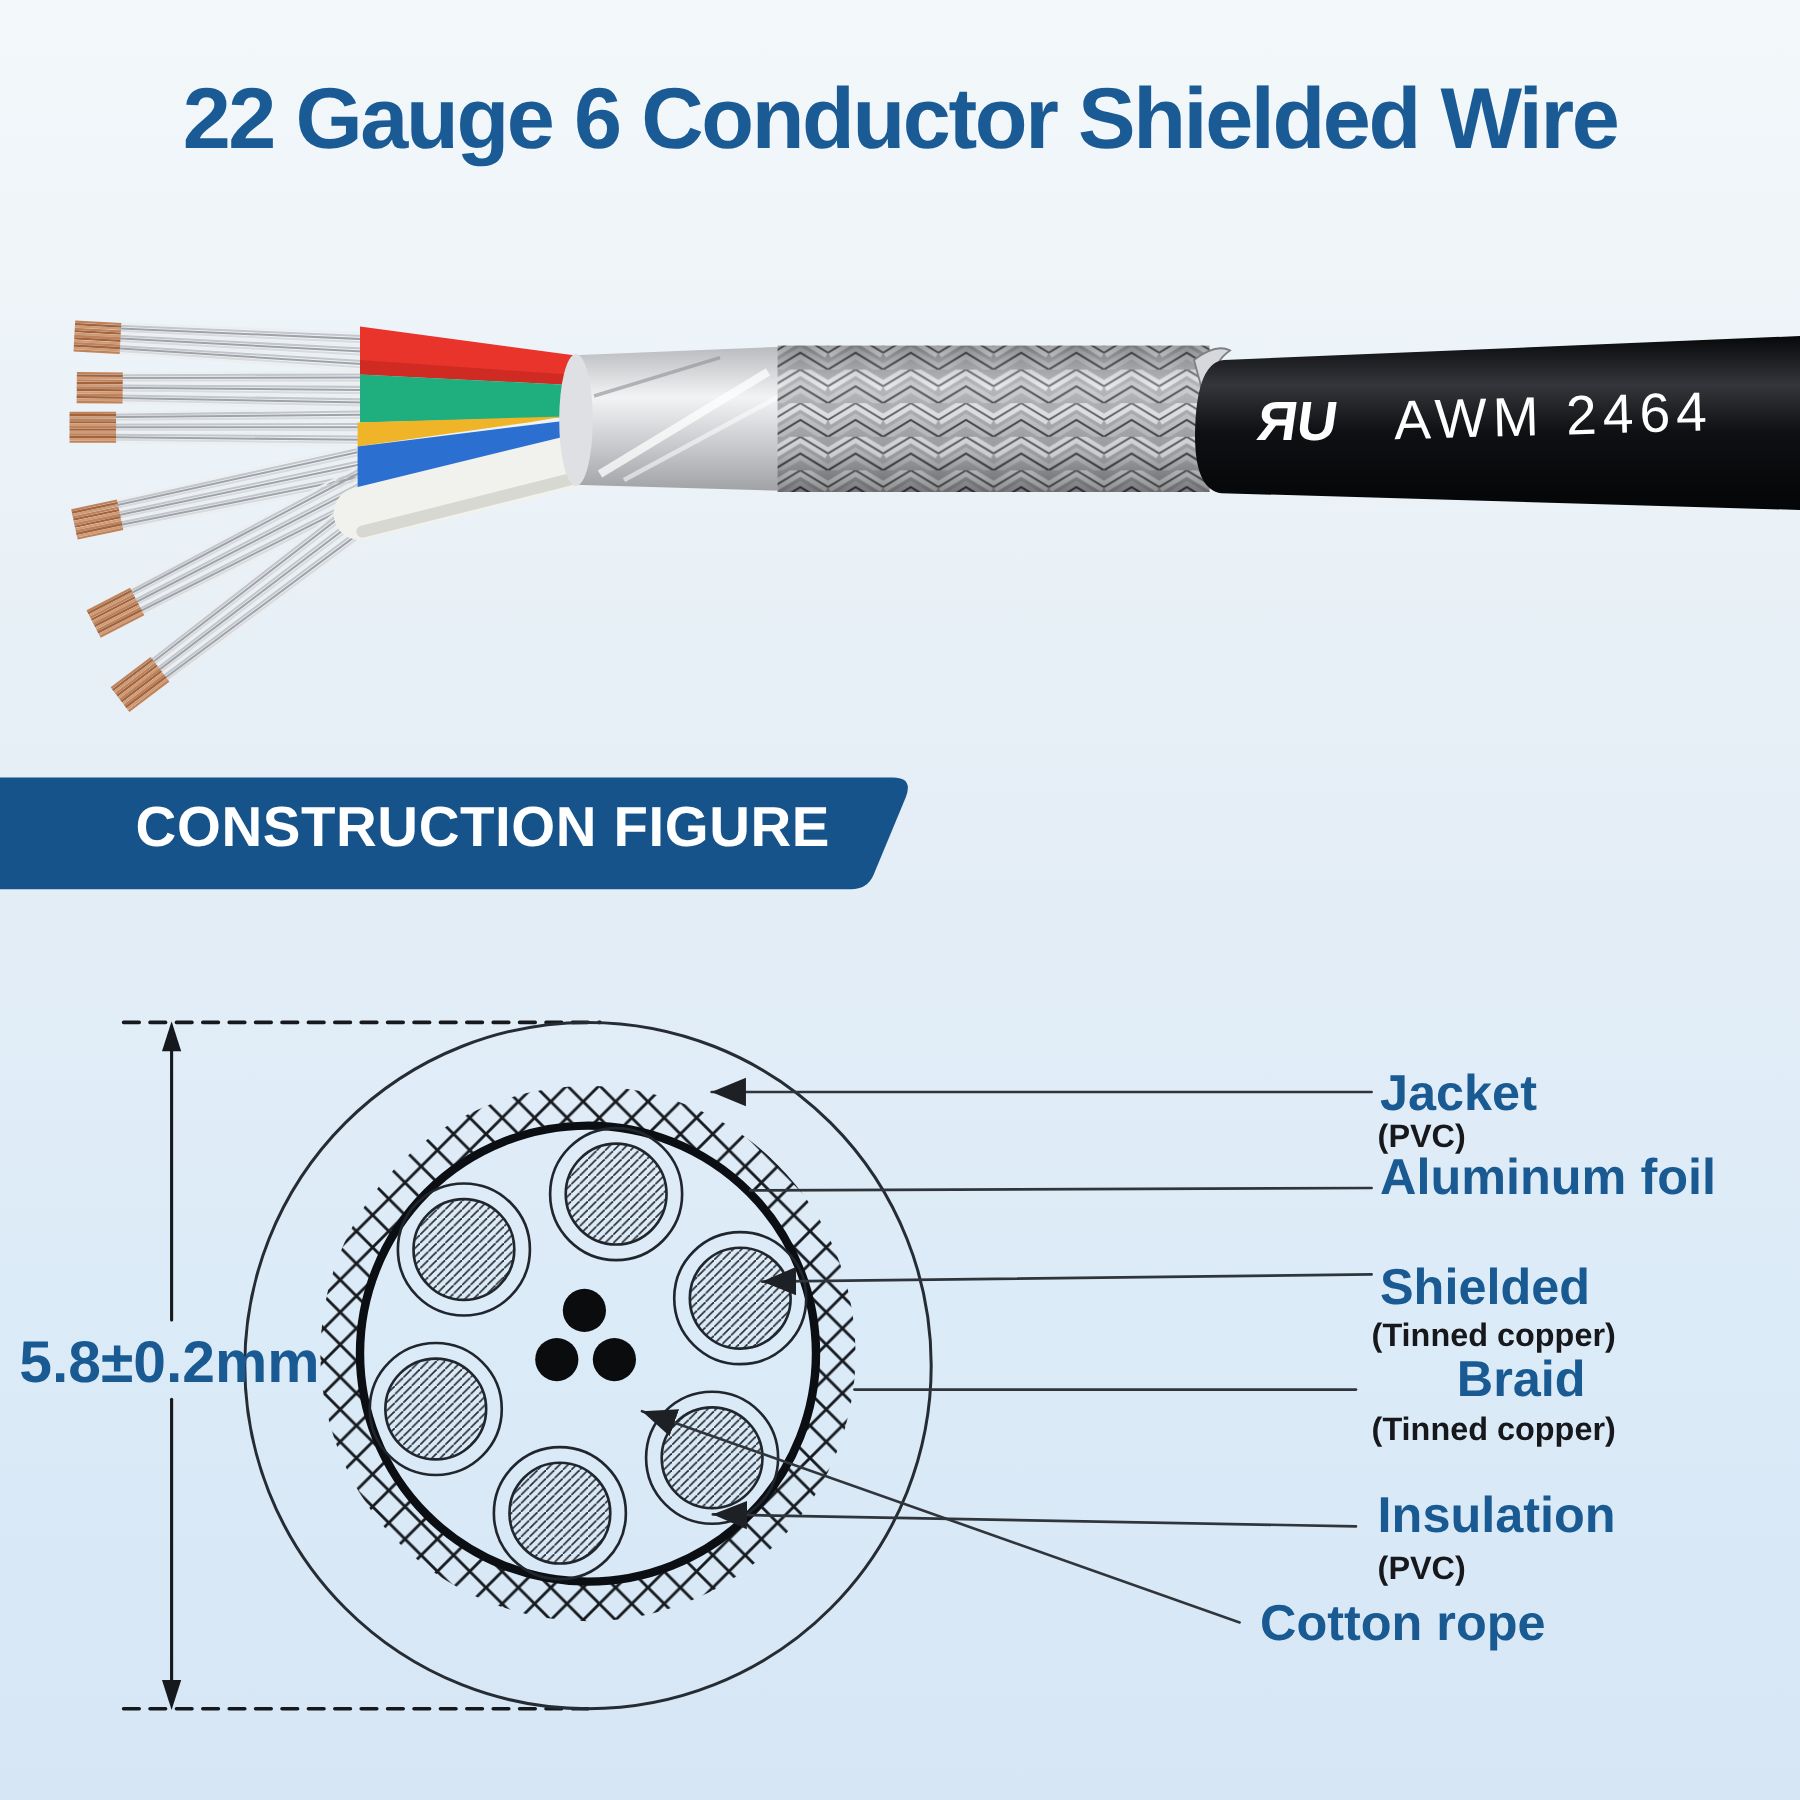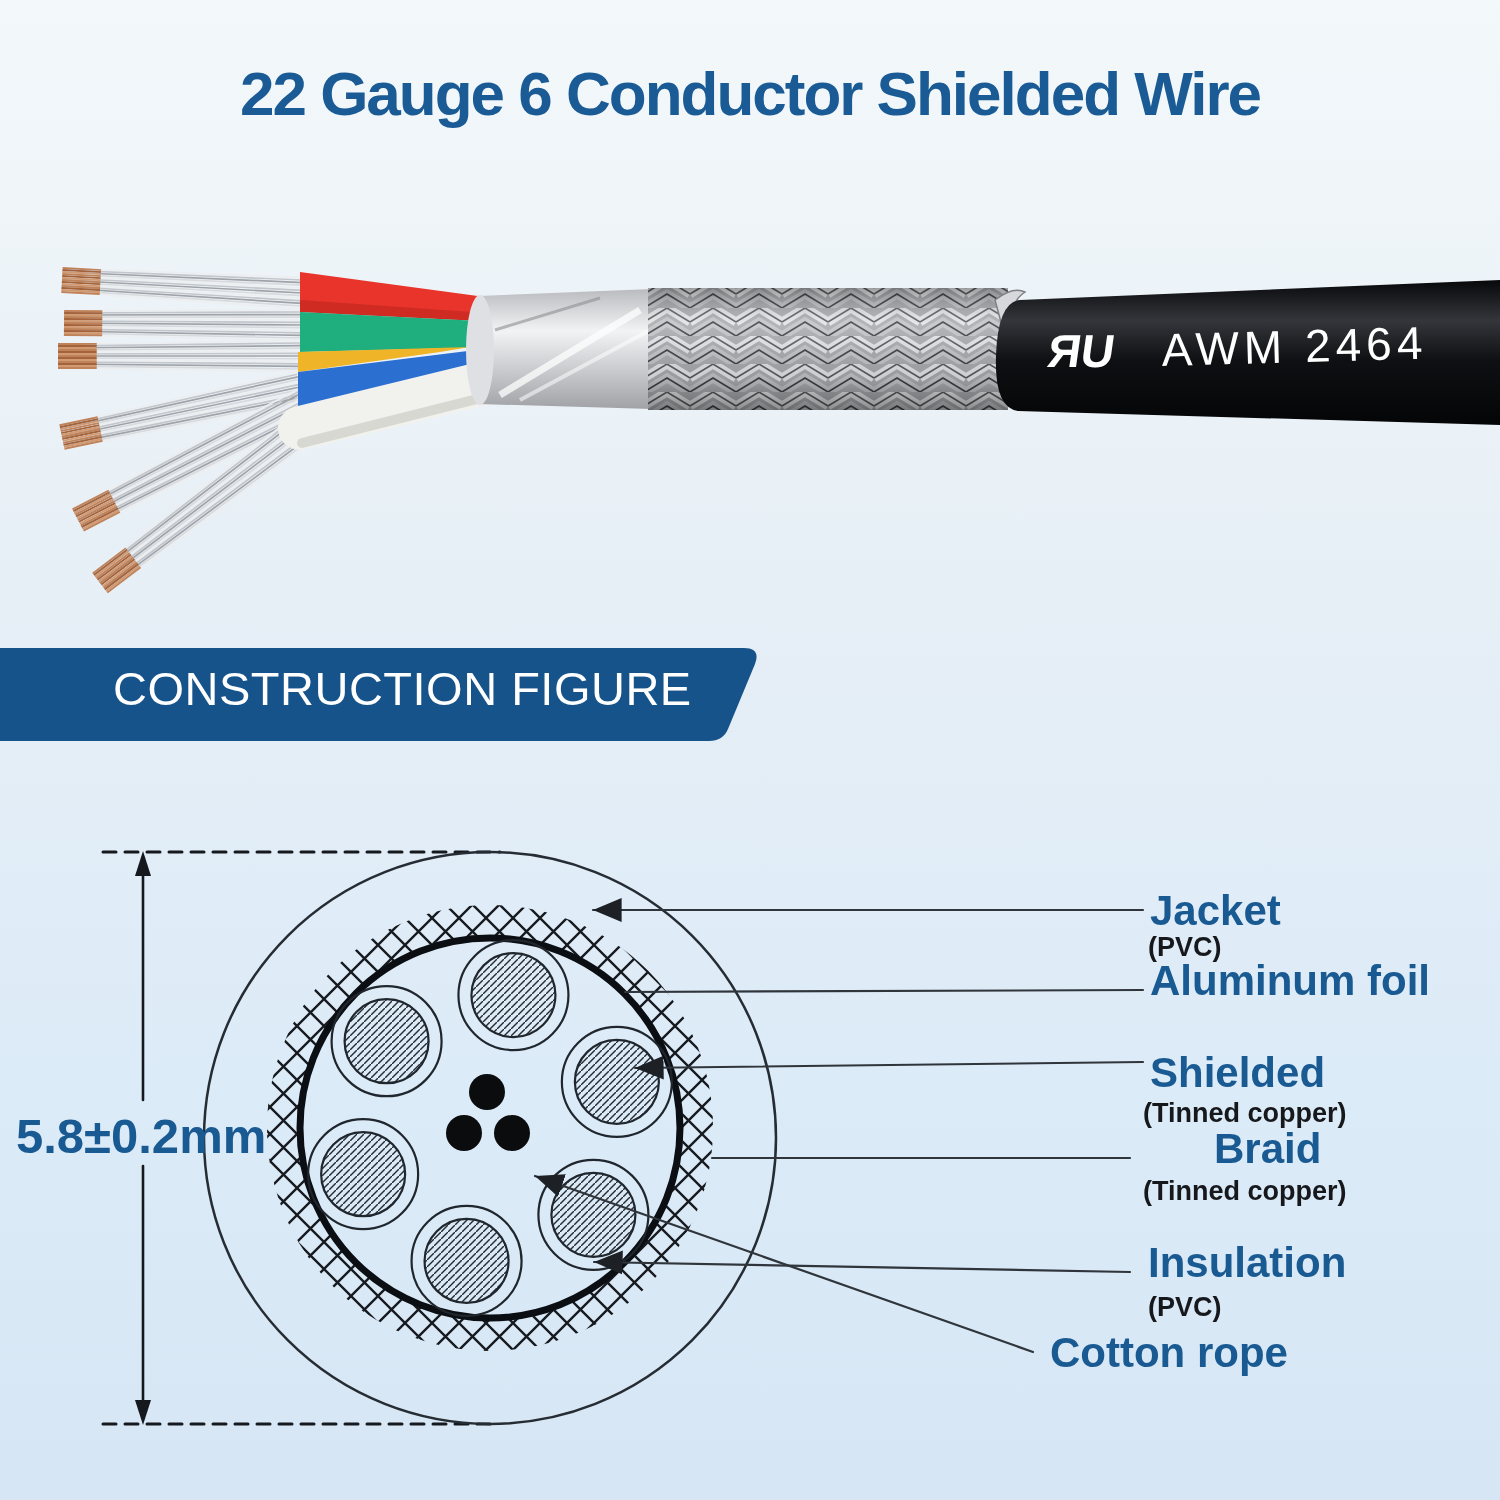--- a/index.html
+++ b/index.html
@@ -4,25 +4,25 @@
 <style>
   html,body{margin:0;padding:0;}
   body{
     width:1500px;height:1500px;position:relative;overflow:hidden;
     background:linear-gradient(180deg,#f3f8fa 0%,#ecf3f8 22%,#e5eef6 45%,#dcebf8 72%,#d6e6f4 100%);
     font-family:"Liberation Sans",sans-serif;
   }
   .abs{position:absolute;}
   #page-title{
     top:58px;left:50%;transform:translateX(-50%);
-    font-size:62px;font-weight:800;letter-spacing:-2px;white-space:nowrap;
+    font-size:72px;font-weight:800;letter-spacing:-2px;white-space:nowrap;
     color:#1b5b95;
   }
   #banner-text{
-    top:661px;left:113px;font-size:47px;font-weight:400;letter-spacing:.5px;
+    top:661px;left:113px;font-size:47px;font-weight:700;letter-spacing:.5px;
     color:#ffffff;white-space:nowrap;
   }
   .fig-label{color:#1a5a92;font-weight:800;white-space:nowrap;line-height:1;}
   .fig-label.big{font-size:42px;}
   .fig-sub{color:#16181c;font-weight:700;font-size:27px;white-space:nowrap;line-height:1;}
   #dim-label{
     top:1108px;left:16px;font-size:49px;font-weight:800;color:#1a5a92;white-space:nowrap;
   }
   svg{display:block;}
 </style>

